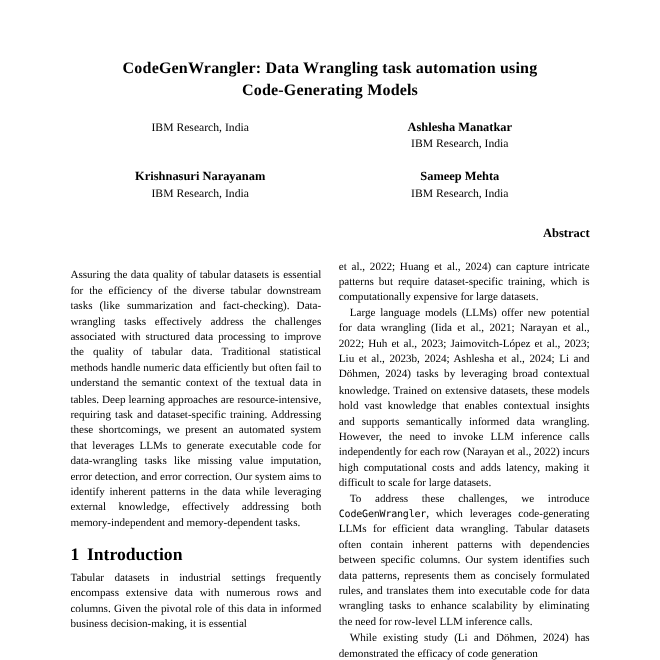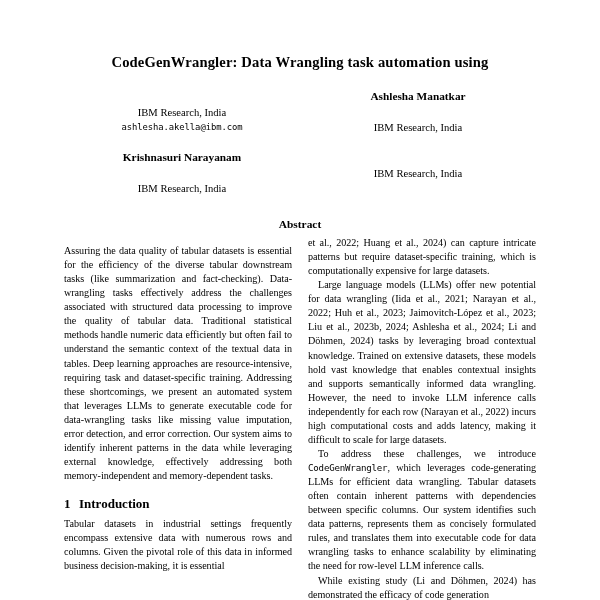--- a/index.html
+++ b/index.html
@@ -56,35 +56,35 @@
     line-height: 1.33;
   }
   .author-name {
     font-weight: bold;
     font-size: 11.3px;
     display: block;
   }
   .author-affil {
     font-size: 10.6px;
     display: block;
-    margin-top: 17px;
+    margin-top: 1px;
   }
   .author-email {
     font-family: "DejaVu Sans Mono", "Liberation Mono", monospace;
     font-size: 8.9px;
     display: block;
     margin-top: 2px;
     letter-spacing: -0.01em;
   }
 
   
   .abstract-head {
     margin: 0;
     padding-top: 22px;
-    text-align: center;
+    text-align: right;
     font-weight: bold;
     font-size: 11.4px;
   }
 
   
   .columns {
     position: absolute;
     left: 64px;
     top: 236px;
     width: 472px;
@@ -116,21 +116,21 @@
   }
   p.indent {
     text-indent: 10px;
   }
 
   .sec-head {
     margin: 0;
     padding-top: 13px;
     padding-bottom: 5px;
     font-weight: bold;
-    font-size: 13px;
+    font-size: 16px;
   }
   .sec-head .sec-num {
     display: inline-block;
     min-width: 15px;
   }
 
   .mono-inline {
     font-family: "DejaVu Sans Mono", "Liberation Mono", monospace;
     font-size: 9.1px;
     letter-spacing: -0.02em;
@@ -146,39 +146,40 @@
     background: #ffffff;
   }
 </style>
 </head>
 <body>
 
 <div id="page">
 
   <h1 class="title">
     <span>CodeGenWrangler: Data Wrangling task automation using</span><br>
+    <span>Code-Generating Models</span>
   </h1>
 
   <div class="authors">
     <div class="author-row">
       <div class="author-cell">
         <span class="author-affil">IBM Research, India</span>
-        <span class="author-email">ashlesha.akella@ibm.com</span>
       </div>
       <div class="author-cell">
         <span class="author-name">Ashlesha Manatkar</span>
         <span class="author-affil">IBM Research, India</span>
       </div>
     </div>
     <div class="author-row">
       <div class="author-cell">
         <span class="author-name">Krishnasuri Narayanam</span>
         <span class="author-affil">IBM Research, India</span>
       </div>
       <div class="author-cell">
+        <span class="author-name">Sameep Mehta</span>
         <span class="author-affil">IBM Research, India</span>
       </div>
     </div>
   </div>
 
   <h2 class="abstract-head">Abstract</h2>
 
   <div class="columns">
 
     <div class="col col-left">

